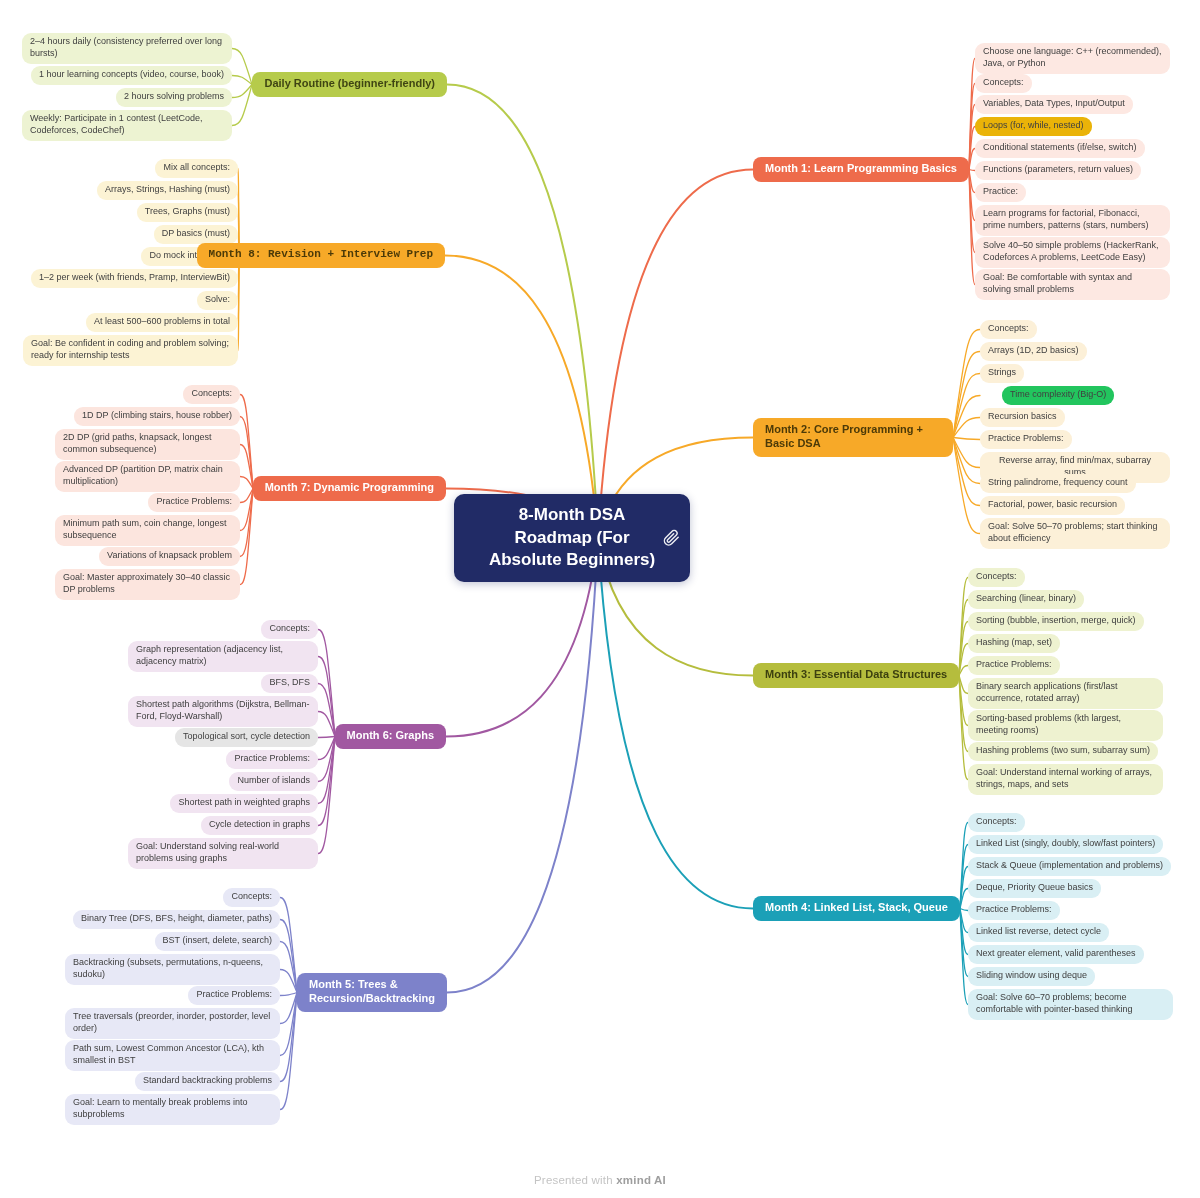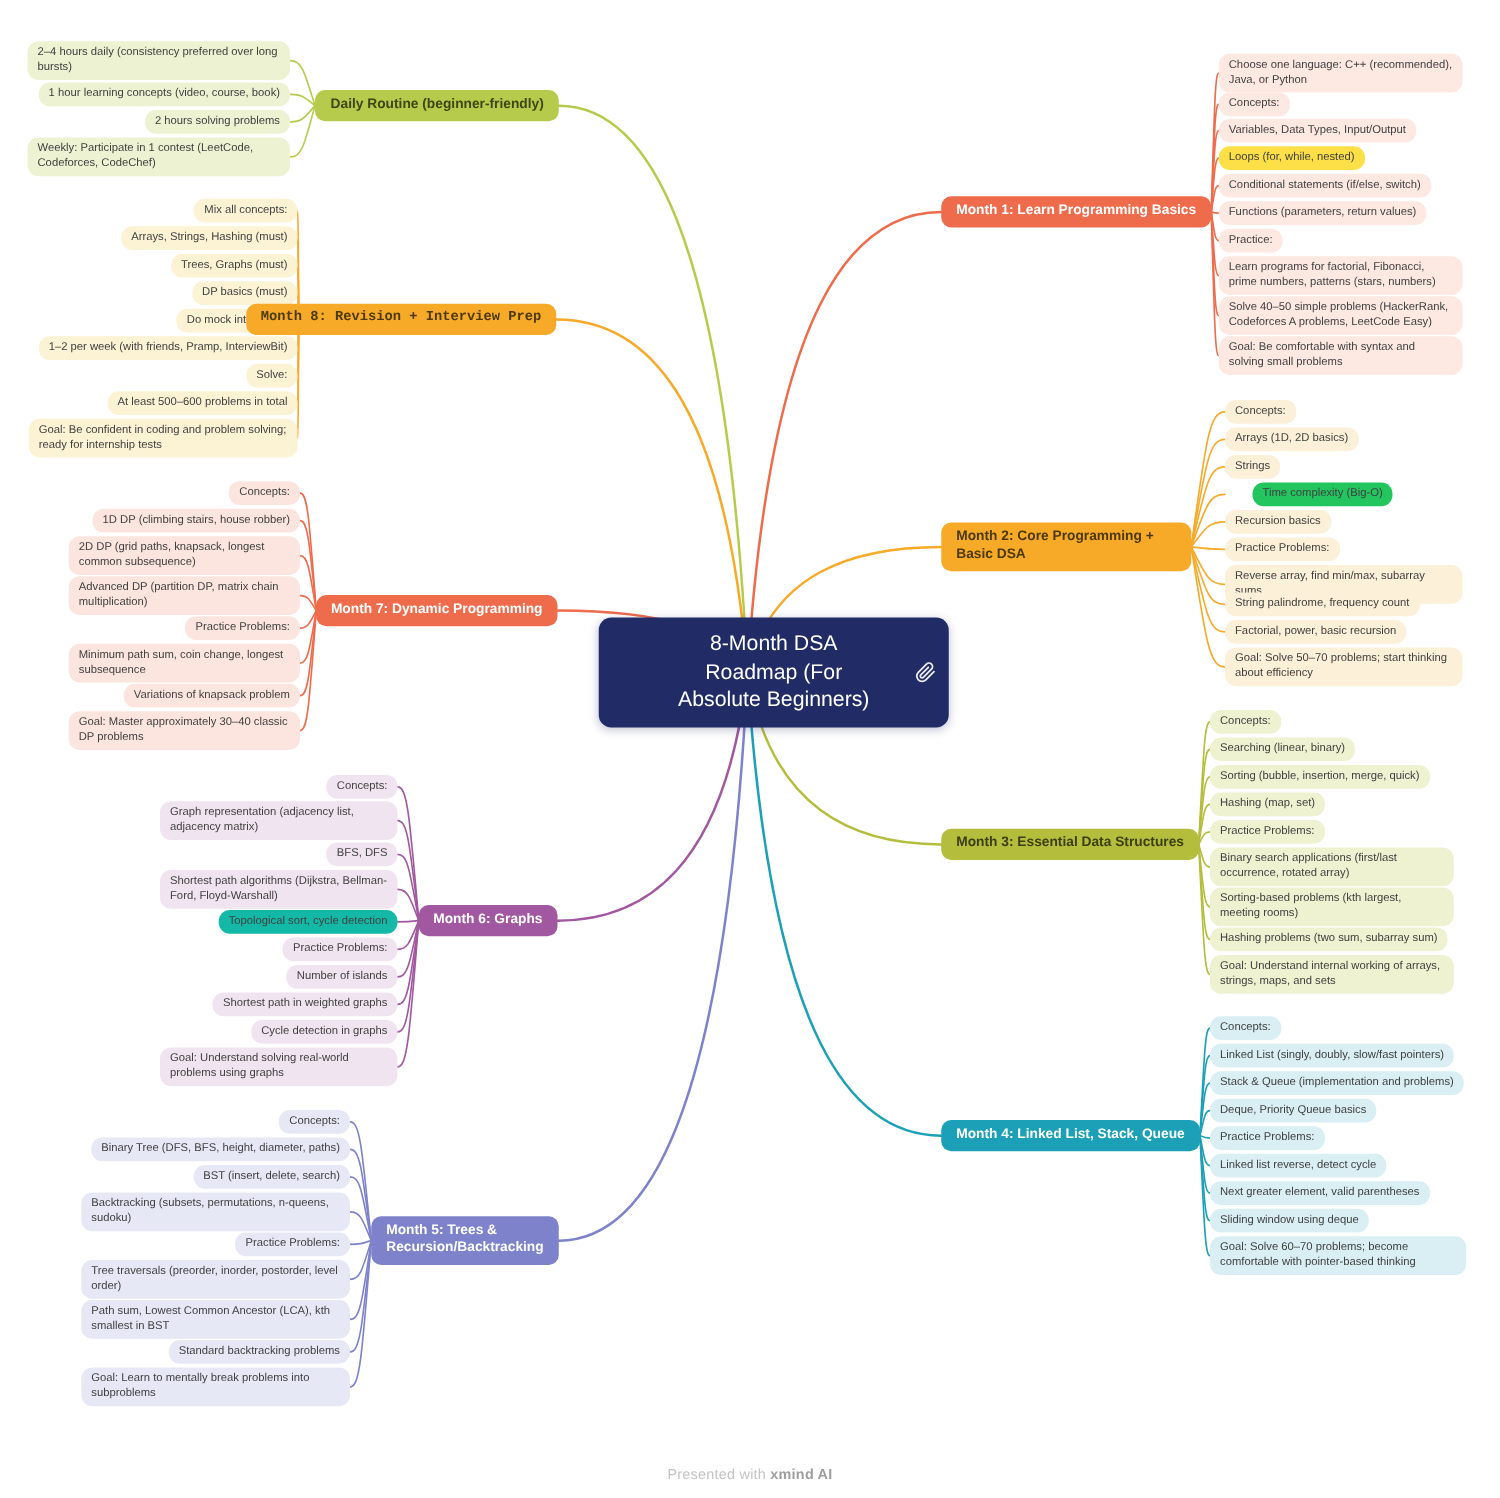--- a/index.html
+++ b/index.html
@@ -13,23 +13,23 @@
     position:absolute; z-index:3; border-radius:8px; padding:5px 12px 6px;
     font-size:11px; font-weight:700; line-height:1.25; white-space:nowrap;
     width:max-content;
   }
   .branch-node.wrap { white-space:normal; }
   .child-node {
     position:absolute; z-index:2; border-radius:9px; padding:3px 8px 4px;
     font-size:9px; line-height:1.32; color:#404040; width:max-content;
   }
   #central {
-    position:absolute; z-index:4; left:479px; top:494px; width:280px; min-height:88px;
+    position:absolute; z-index:4; left:454px; top:494px; width:236px; min-height:88px;
     border-radius:10px; display:flex; align-items:center; justify-content:center;
-    text-align:center; font-size:17px; font-weight:400; line-height:1.32;
+    text-align:center; font-size:17px; font-weight:700; line-height:1.32;
     box-shadow:0 2px 8px rgba(30,40,100,.28);
   }
   #central .label { max-width:178px; display:inline-block; padding:10px 0; }
   #central .clip { position:absolute; right:10px; top:50%; transform:translateY(-50%); width:17px; height:17px; opacity:.92; }
   #footer {
     position:absolute; left:0; right:0; bottom:12px; text-align:center;
     font-size:11.5px; color:#c4c4c4; z-index:2; letter-spacing:.2px;
   }
   #footer .brand { color:#9e9e9e; font-weight:700; }
 </style>
@@ -162,55 +162,55 @@
     <div class="child-node" style="top: 461px; right: 960px; max-width: 185px; background: rgb(252, 229, 222);">Advanced DP (partition DP, matrix chain multiplication)</div>
     <div class="child-node" style="top: 493px; right: 960px; max-width: 185px; background: rgb(252, 229, 222);">Practice Problems:</div>
     <div class="child-node" style="top: 515px; right: 960px; max-width: 185px; background: rgb(252, 229, 222);">Minimum path sum, coin change, longest subsequence</div>
     <div class="child-node" style="top: 547px; right: 960px; max-width: 185px; background: rgb(252, 229, 222);">Variations of knapsack problem</div>
     <div class="child-node" style="top: 569px; right: 960px; max-width: 185px; background: rgb(252, 229, 222);">Goal: Master approximately 30–40 classic DP problems</div>
     <div class="branch-node" style="top: 724px; right: 754px; background: rgb(161, 88, 161); color: rgb(255, 255, 255);">Month 6: Graphs</div>
     <div class="child-node" style="top: 620px; right: 882px; max-width: 190px; background: rgb(241, 228, 241);">Concepts:</div>
     <div class="child-node" style="top: 641px; right: 882px; max-width: 190px; background: rgb(241, 228, 241);">Graph representation (adjacency list, adjacency matrix)</div>
     <div class="child-node" style="top: 674px; right: 882px; max-width: 190px; background: rgb(241, 228, 241);">BFS, DFS</div>
     <div class="child-node" style="top: 696px; right: 882px; max-width: 190px; background: rgb(241, 228, 241);">Shortest path algorithms (Dijkstra, Bellman-Ford, Floyd-Warshall)</div>
-    <div class="child-node" style="top: 728px; right: 882px; max-width: 190px; background: #14b8a6; text-align: center;">Topological sort, cycle detection</div>
+    <div class="child-node" style="top: 728px; right: 882px; max-width: 190px; background: #e5e5e5; text-align: center;">Topological sort, cycle detection</div>
     <div class="child-node" style="top: 750px; right: 882px; max-width: 190px; background: rgb(241, 228, 241);">Practice Problems:</div>
     <div class="child-node" style="top: 772px; right: 882px; max-width: 190px; background: rgb(241, 228, 241);">Number of islands</div>
     <div class="child-node" style="top: 794px; right: 882px; max-width: 190px; background: rgb(241, 228, 241);">Shortest path in weighted graphs</div>
     <div class="child-node" style="top: 816px; right: 882px; max-width: 190px; background: rgb(241, 228, 241);">Cycle detection in graphs</div>
     <div class="child-node" style="top: 838px; right: 882px; max-width: 190px; background: rgb(241, 228, 241);">Goal: Understand solving real-world problems using graphs</div>
     <div class="branch-node wrap" style="top: 973px; right: 753px; max-width: 150px; background: rgb(125, 130, 202); color: rgb(255, 255, 255);">Month 5: Trees &amp; Recursion/Backtracking</div>
     <div class="child-node" style="top: 888px; right: 920px; max-width: 215px; background: rgb(231, 232, 246);">Concepts:</div>
     <div class="child-node" style="top: 910px; right: 920px; max-width: 215px; background: rgb(231, 232, 246);">Binary Tree (DFS, BFS, height, diameter, paths)</div>
     <div class="child-node" style="top: 932px; right: 920px; max-width: 215px; background: rgb(231, 232, 246);">BST (insert, delete, search)</div>
     <div class="child-node" style="top: 954px; right: 920px; max-width: 215px; background: rgb(231, 232, 246);">Backtracking (subsets, permutations, n-queens, sudoku)</div>
     <div class="child-node" style="top: 986px; right: 920px; max-width: 215px; background: rgb(231, 232, 246);">Practice Problems:</div>
     <div class="child-node" style="top: 1008px; right: 920px; max-width: 215px; background: rgb(231, 232, 246);">Tree traversals (preorder, inorder, postorder, level order)</div>
     <div class="child-node" style="top: 1040px; right: 920px; max-width: 215px; background: rgb(231, 232, 246);">Path sum, Lowest Common Ancestor (LCA), kth smallest in BST</div>
     <div class="child-node" style="top: 1072px; right: 920px; max-width: 215px; background: rgb(231, 232, 246);">Standard backtracking problems</div>
     <div class="child-node" style="top: 1094px; right: 920px; max-width: 215px; background: rgb(231, 232, 246);">Goal: Learn to mentally break problems into subproblems</div>
     <div class="branch-node" style="top: 157px; left: 753px; background: rgb(238, 107, 75); color: rgb(255, 255, 255);">Month 1: Learn Programming Basics</div>
     <div class="child-node" style="top: 43px; left: 975px; max-width: 195px; background: rgb(253, 232, 226);">Choose one language: C++ (recommended), Java, or Python</div>
     <div class="child-node" style="top: 74px; left: 975px; max-width: 195px; background: rgb(253, 232, 226);">Concepts:</div>
     <div class="child-node" style="top: 95px; left: 975px; max-width: 195px; background: rgb(253, 232, 226);">Variables, Data Types, Input/Output</div>
-    <div class="child-node" style="top: 117px; left: 975px; max-width: 195px; background: #fde047;">Loops (for, while, nested)</div>
+    <div class="child-node" style="top: 117px; left: 975px; max-width: 195px; background: #eab308;">Loops (for, while, nested)</div>
     <div class="child-node" style="top: 139px; left: 975px; max-width: 195px; background: rgb(253, 232, 226);">Conditional statements (if/else, switch)</div>
     <div class="child-node" style="top: 161px; left: 975px; max-width: 195px; background: rgb(253, 232, 226);">Functions (parameters, return values)</div>
     <div class="child-node" style="top: 183px; left: 975px; max-width: 195px; background: rgb(253, 232, 226);">Practice:</div>
     <div class="child-node" style="top: 205px; left: 975px; max-width: 195px; background: rgb(253, 232, 226);">Learn programs for factorial, Fibonacci, prime numbers, patterns (stars, numbers)</div>
     <div class="child-node" style="top: 237px; left: 975px; max-width: 195px; background: rgb(253, 232, 226);">Solve 40–50 simple problems (HackerRank, Codeforces A problems, LeetCode Easy)</div>
     <div class="child-node" style="top: 269px; left: 975px; max-width: 195px; background: rgb(253, 232, 226);">Goal: Be comfortable with syntax and solving small problems</div>
     <div class="branch-node wrap" style="top: 418px; left: 753px; max-width: 200px; background: rgb(247, 169, 40); color: rgb(76, 58, 8);">Month 2: Core Programming + Basic DSA</div>
     <div class="child-node" style="top: 320px; left: 980px; max-width: 190px; background: rgb(252, 240, 216);">Concepts:</div>
     <div class="child-node" style="top: 342px; left: 980px; max-width: 190px; background: rgb(252, 240, 216);">Arrays (1D, 2D basics)</div>
     <div class="child-node" style="top: 364px; left: 980px; max-width: 190px; background: rgb(252, 240, 216);">Strings</div>
     <div class="child-node" style="top: 386px; left: 1002px; max-width: 190px; background: #22c55e;">Time complexity (Big-O)</div>
     <div class="child-node" style="top: 408px; left: 980px; max-width: 190px; background: rgb(252, 240, 216);">Recursion basics</div>
     <div class="child-node" style="top: 430px; left: 980px; max-width: 190px; background: rgb(252, 240, 216);">Practice Problems:</div>
-    <div class="child-node" style="top: 452px; left: 980px; max-width: 190px; background: rgb(252, 240, 216);">Reverse array, find min/max, subarray sums</div>
+    <div class="child-node" style="top: 452px; left: 980px; max-width: 190px; background: rgb(252, 240, 216); text-align: center;">Reverse array, find min/max, subarray sums</div>
     <div class="child-node" style="top: 474px; left: 980px; max-width: 190px; background: rgb(252, 240, 216);">String palindrome, frequency count</div>
     <div class="child-node" style="top: 496px; left: 980px; max-width: 190px; background: rgb(252, 240, 216);">Factorial, power, basic recursion</div>
     <div class="child-node" style="top: 518px; left: 980px; max-width: 190px; background: rgb(252, 240, 216);">Goal: Solve 50–70 problems; start thinking about efficiency</div>
     <div class="branch-node" style="top: 663px; left: 753px; background: rgb(181, 189, 61); color: rgb(60, 64, 15);">Month 3: Essential Data Structures</div>
     <div class="child-node" style="top: 568px; left: 968px; max-width: 195px; background: rgb(238, 242, 208);">Concepts:</div>
     <div class="child-node" style="top: 590px; left: 968px; max-width: 195px; background: rgb(238, 242, 208);">Searching (linear, binary)</div>
     <div class="child-node" style="top: 612px; left: 968px; max-width: 195px; background: rgb(238, 242, 208);">Sorting (bubble, insertion, merge, quick)</div>
     <div class="child-node" style="top: 634px; left: 968px; max-width: 195px; background: rgb(238, 242, 208);">Hashing (map, set)</div>
     <div class="child-node" style="top: 656px; left: 968px; max-width: 195px; background: rgb(238, 242, 208);">Practice Problems:</div>
     <div class="child-node" style="top: 678px; left: 968px; max-width: 195px; background: rgb(238, 242, 208);">Binary search applications (first/last occurrence, rotated array)</div>

